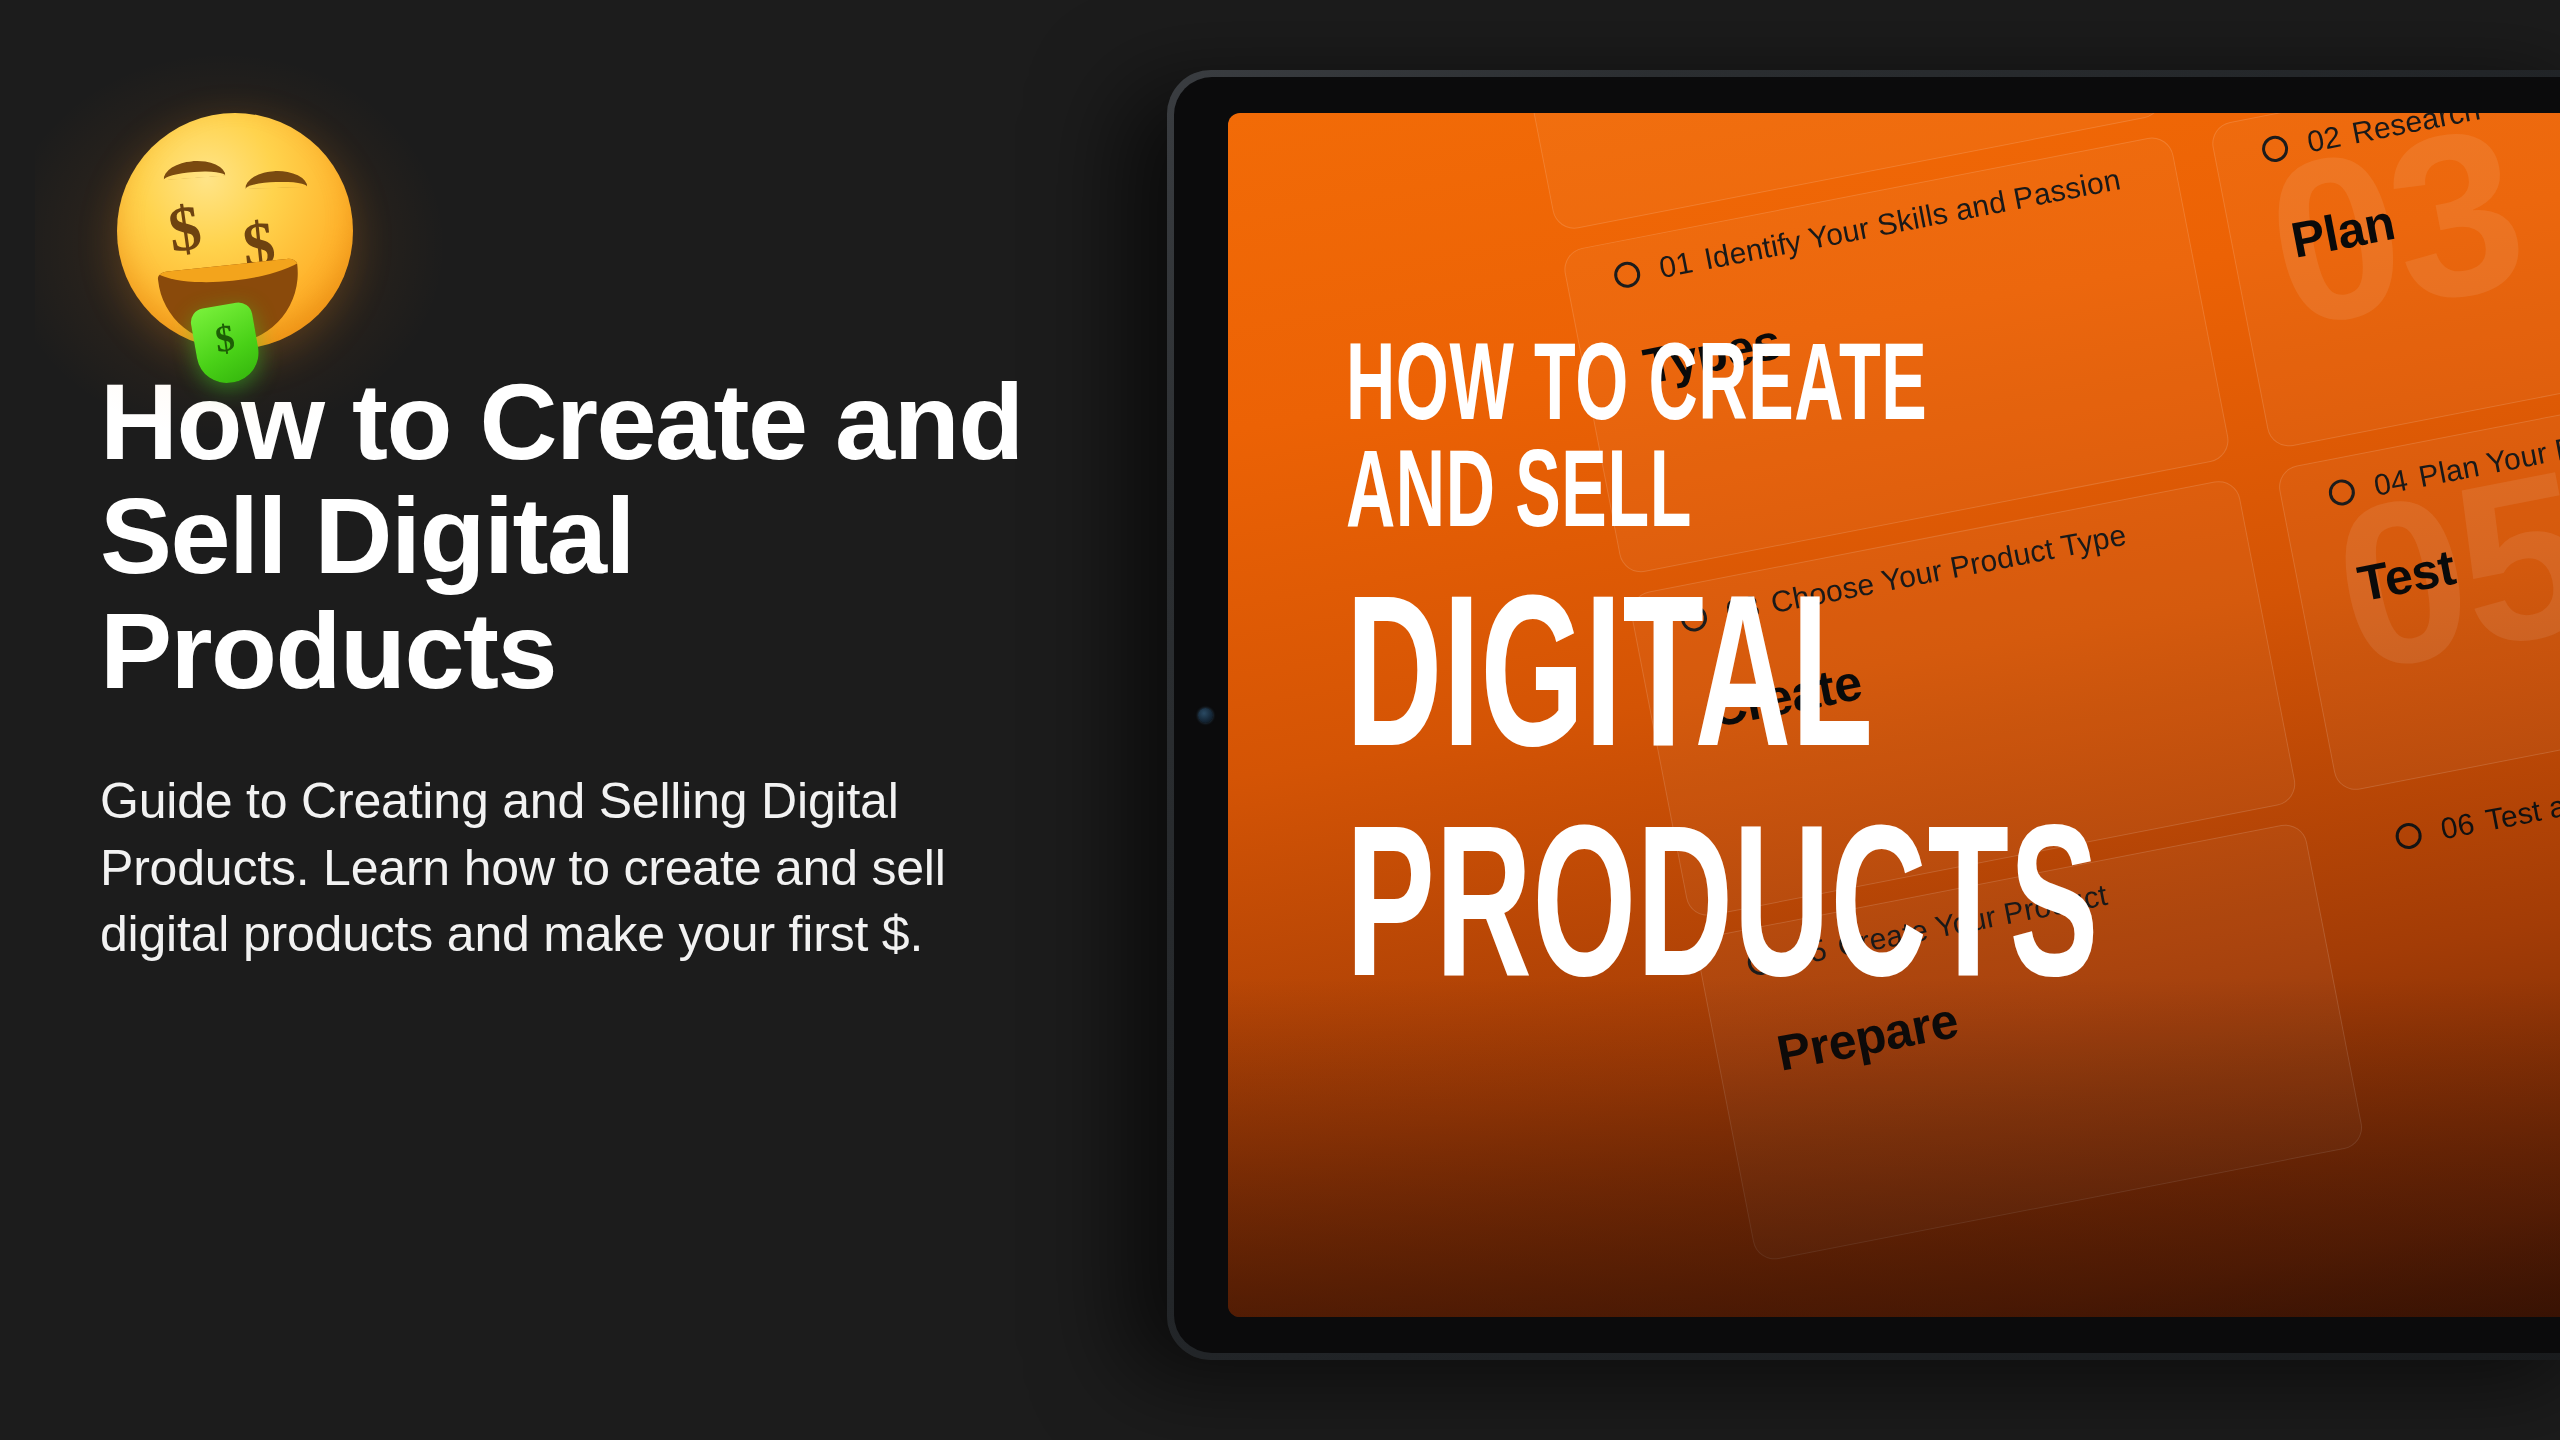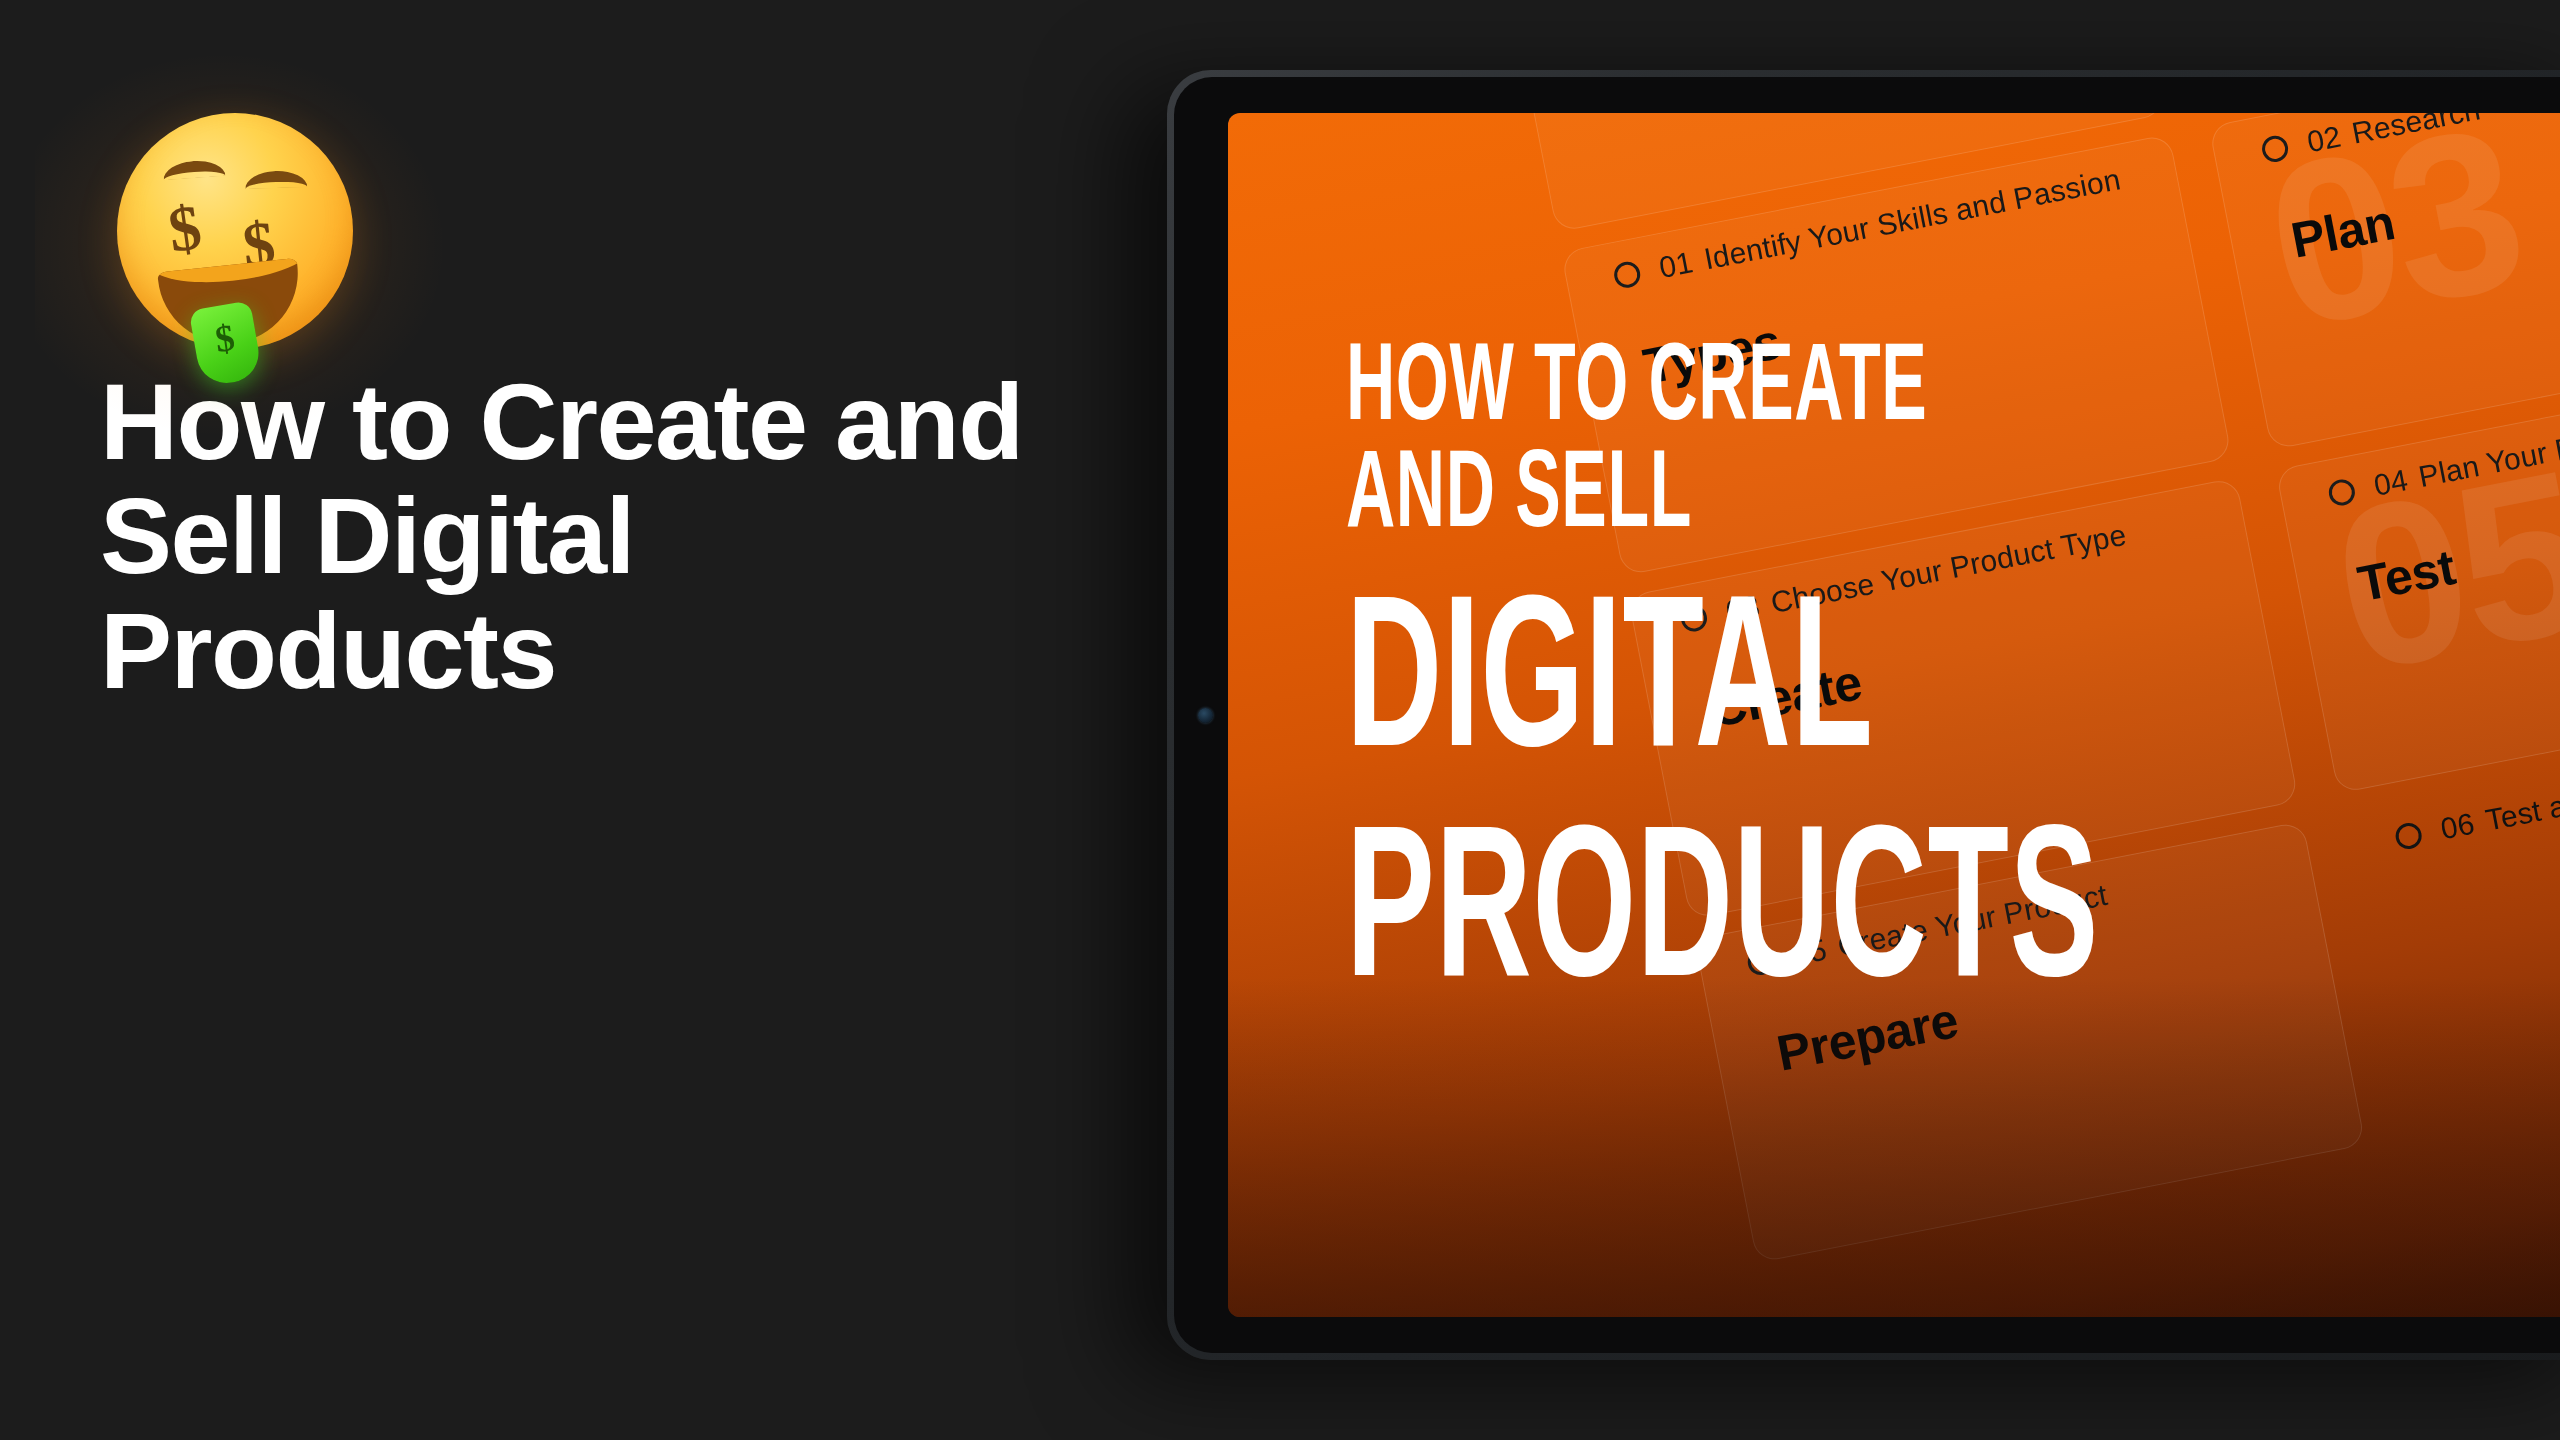--- a/index.html
+++ b/index.html
@@ -243,20 +243,21 @@
       <div class="eye-dollar l">$</div>
       <div class="eye-dollar r">$</div>
       <div class="mouth"></div>
       <div class="tongue-bill">
         <span class="bill-dollar">$</span>
       </div>
     </div>
   </div>
 
   <h1 class="headline">How to Create and Sell Digital Products</h1>
+  <p class="subtext">Guide to Creating and Selling Digital Products. Learn how to create and sell digital products and make your first $.</p>
 </div>
 
 <div class="tablet">
   <div class="tablet-inner">
     <div class="camera"></div>
 
     <div class="screen">
 
       <div class="card-field">
 

